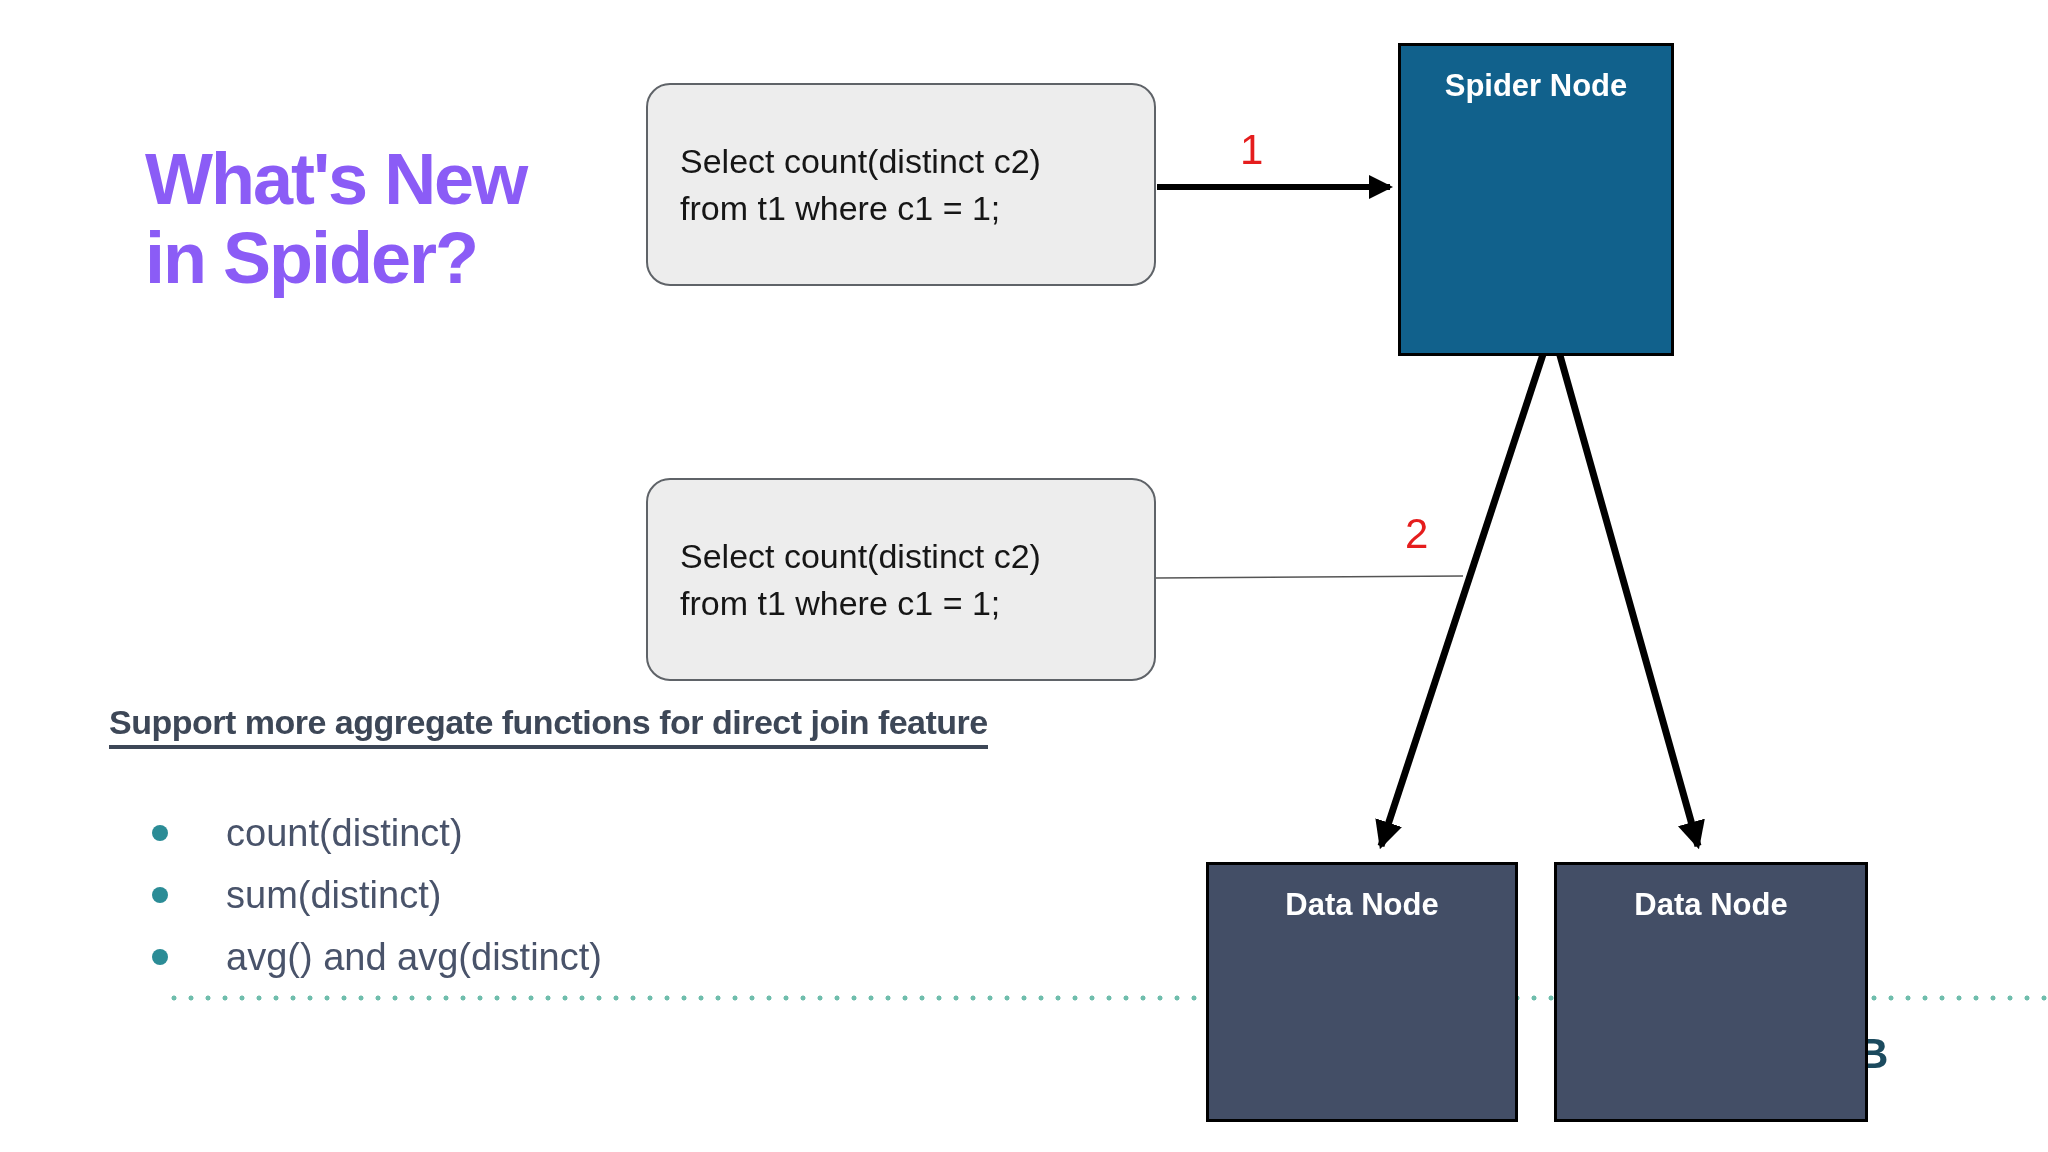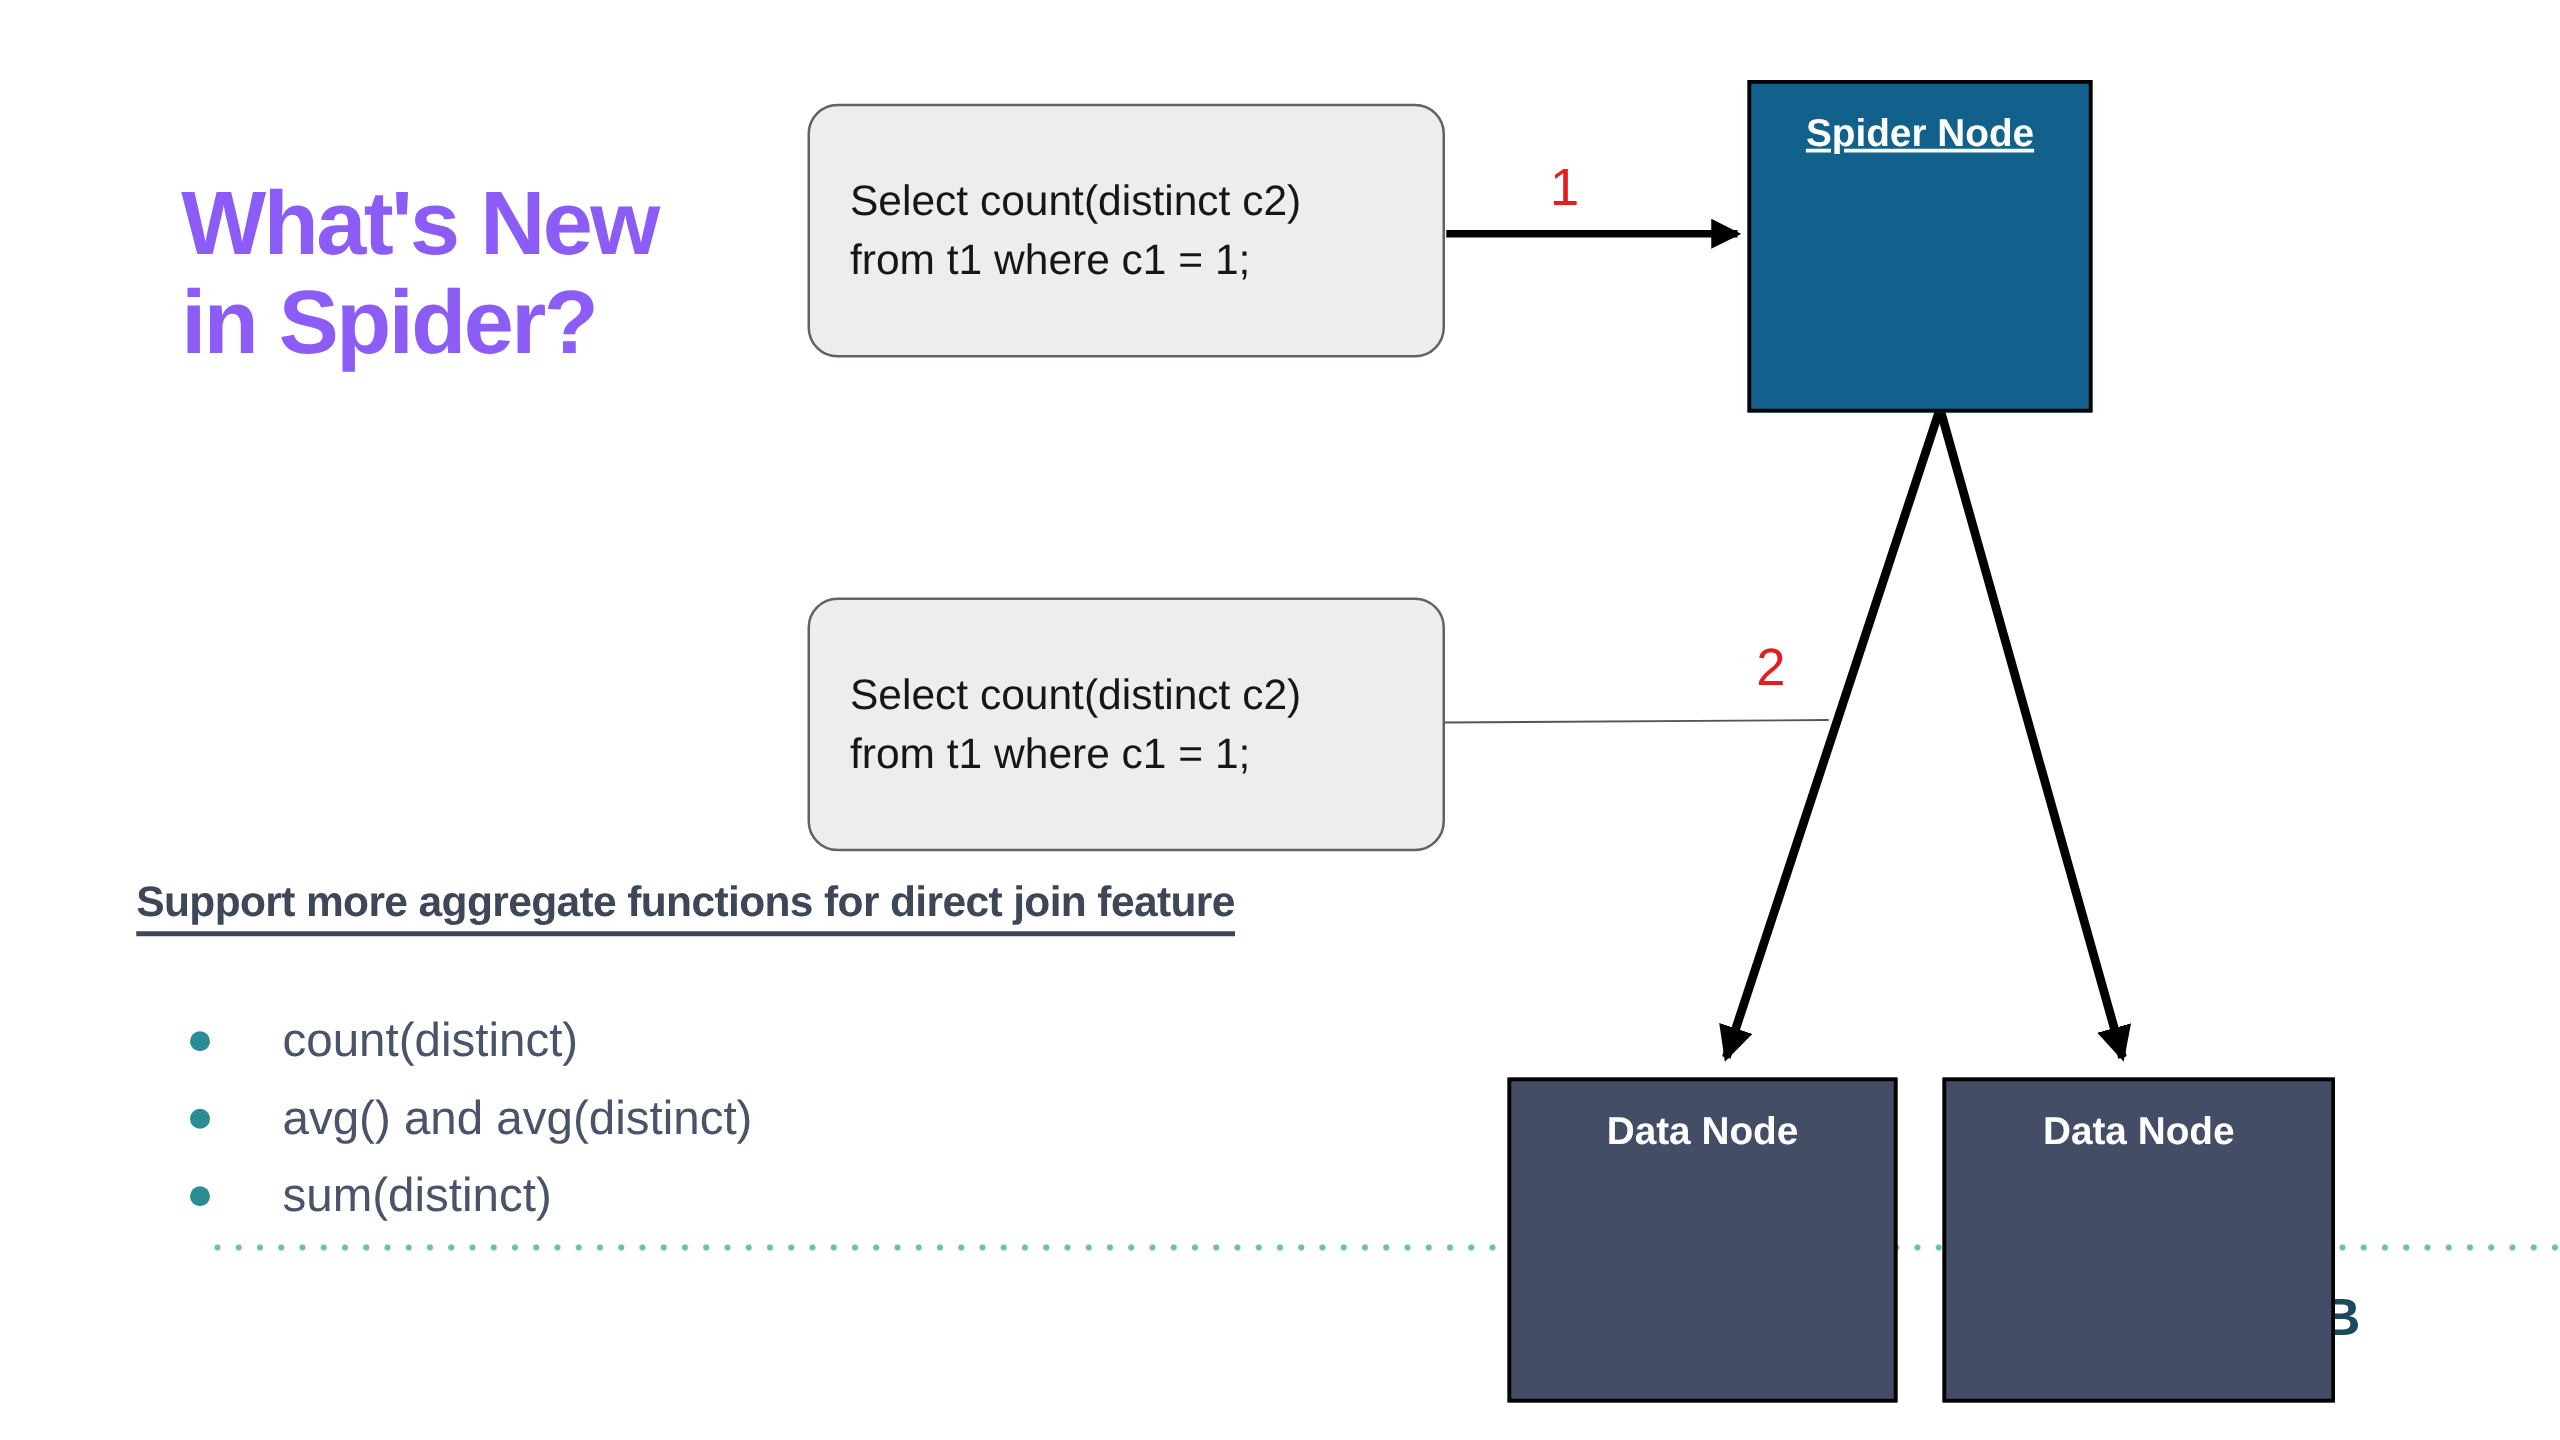--- a/index.html
+++ b/index.html
@@ -19,21 +19,21 @@
     font-size:34px;line-height:1.36;color:#161616;white-space:pre-line;
     z-index:2;
   }
   .sql-box.first{top:83px;}
   .sql-box.second{top:478px;}
   .node{
     position:absolute;box-sizing:border-box;border:3px solid #000;
     color:#ffffff;font-weight:bold;font-size:31px;text-align:center;
     padding-top:22px;z-index:2;
   }
-  .node.spider{left:1398px;top:64px;width:276px;height:266px;background:#11618c;text-decoration:underline;}
+  .node.spider{left:1398px;top:43px;width:276px;height:313px;background:#11618c;}
   .node.data-left{left:1206px;top:862px;width:312px;height:260px;background:#434e66;}
   .node.data-right{left:1554px;top:862px;width:314px;height:260px;background:#434e66;}
   .arrow-label{
     position:absolute;color:#e51d1d;font-size:42px;font-weight:400;z-index:3;
   }
   .arrow-label.one{left:1240px;top:126px;}
   .arrow-label.two{left:1405px;top:510px;}
   .arrow-layer{position:absolute;left:0;top:0;width:2048px;height:1152px;z-index:1;}
   .heading{
     position:absolute;left:109px;top:703px;
@@ -104,25 +104,25 @@
 
   <div class="heading">Support more aggregate functions for direct join feature</div>
 
   <div class="bullet-list">
     <div class="bullet-row">
       <span class="bullet-dot"></span>
       <span class="bullet-text">count(distinct)</span>
     </div>
     <div class="bullet-row">
       <span class="bullet-dot"></span>
-      <span class="bullet-text">avg() and avg(distinct)</span>
+      <span class="bullet-text">sum(distinct)</span>
     </div>
     <div class="bullet-row">
       <span class="bullet-dot"></span>
-      <span class="bullet-text">sum(distinct)</span>
+      <span class="bullet-text">avg() and avg(distinct)</span>
     </div>
   </div>
 
   <div class="dotted-line"></div>
 
   <div class="partial-logo">B</div>
 
 </div>
 
 </body></html>

